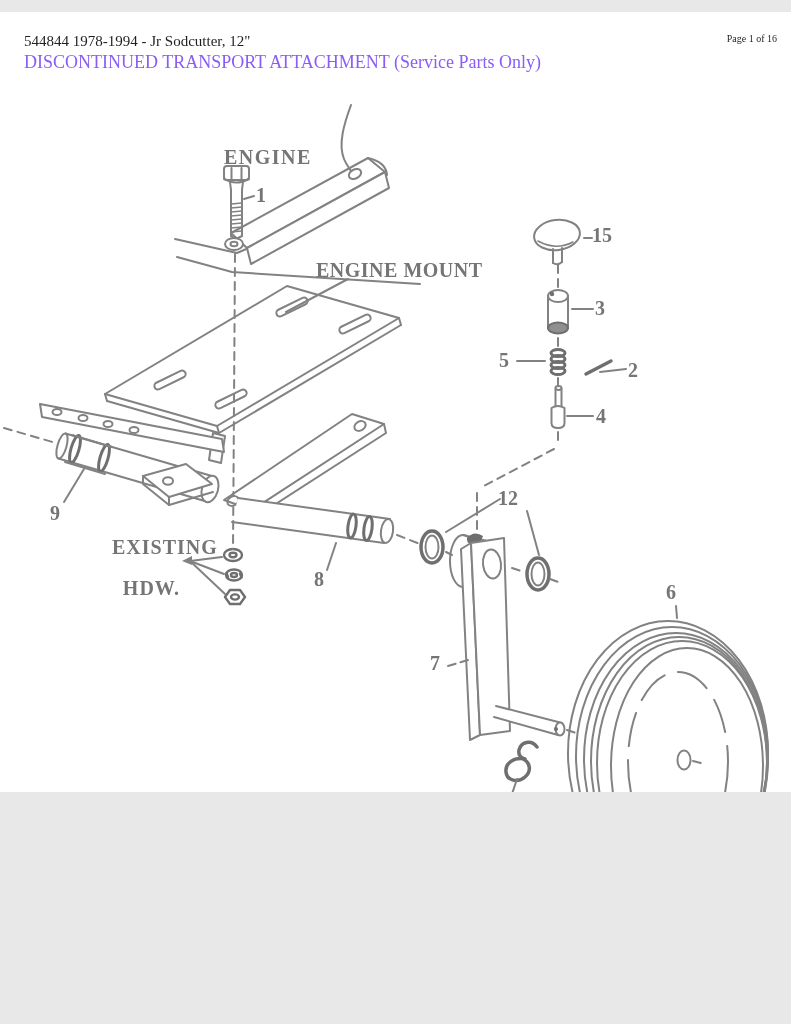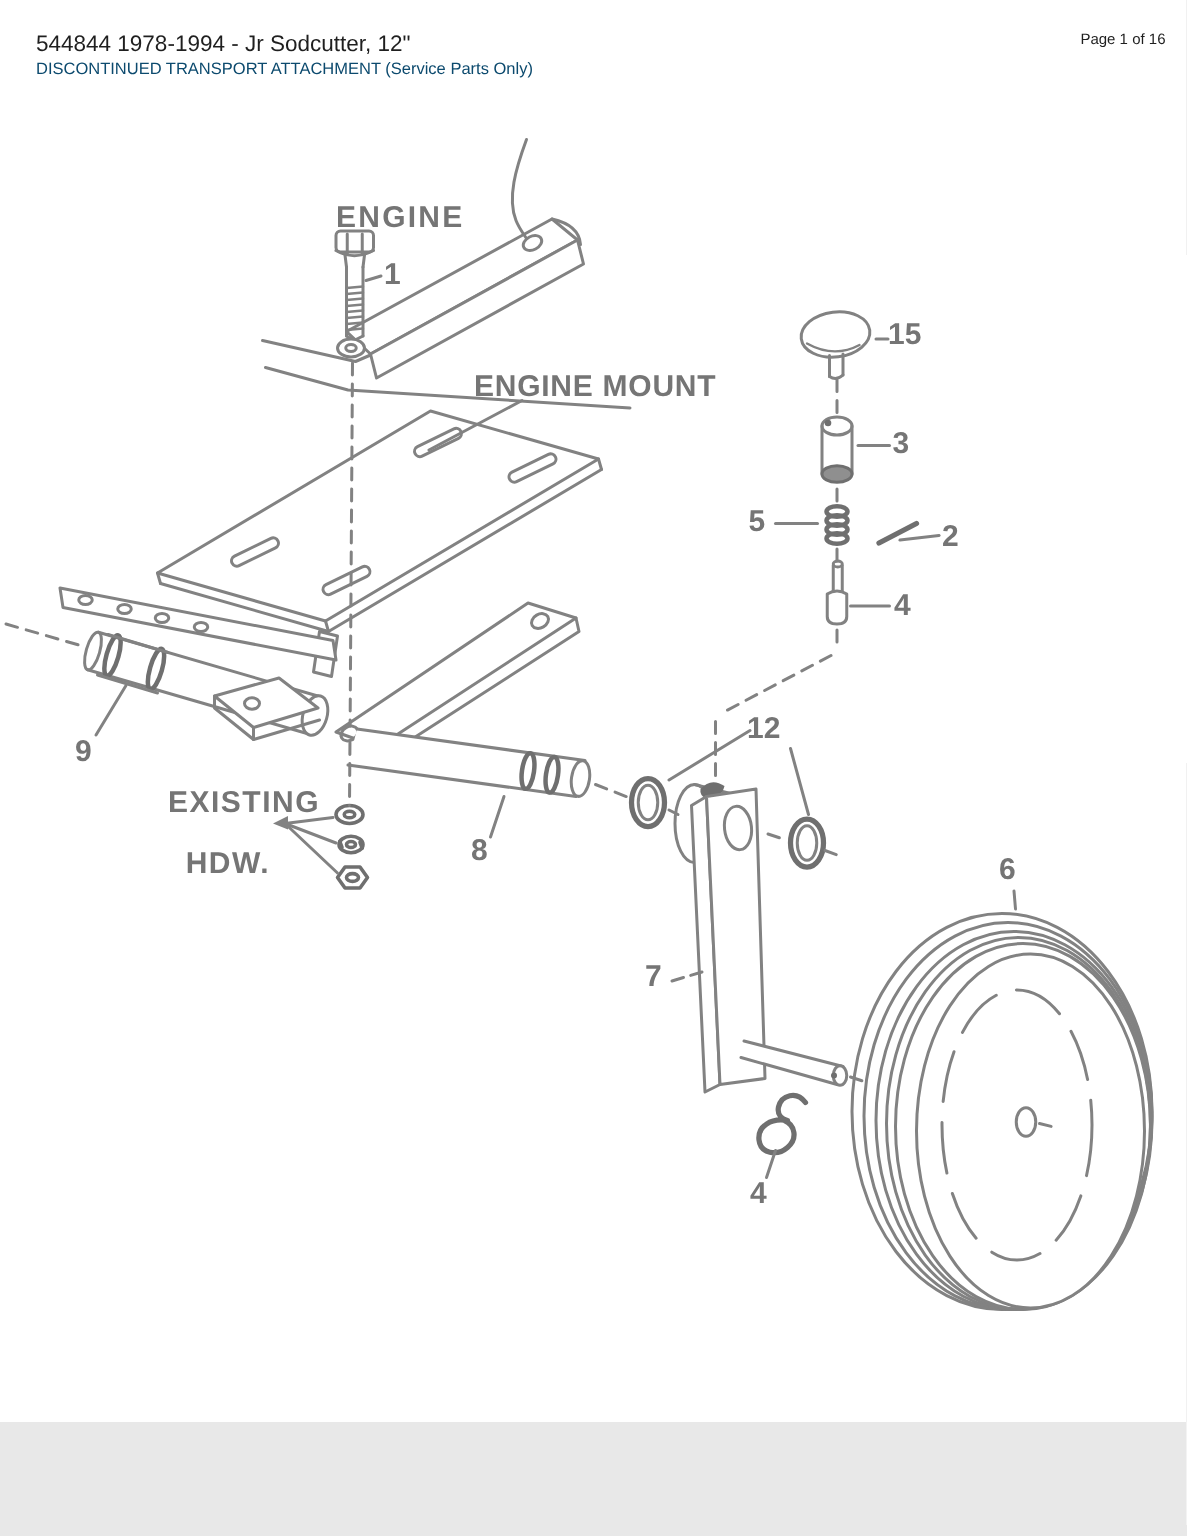--- a/index.html
+++ b/index.html
@@ -1,22 +1,22 @@
 <!DOCTYPE html>
 <html><head>
 <meta charset="utf-8">
 <style>
   html,body{margin:0;padding:0;background:#e8e8e8;}
   .page{
-    position:relative;width:791px;height:948px;background:#ffffff;
-    font-family:Liberation Sans, sans-serif;overflow:hidden;margin:0 auto;
+    position:relative;width:791px;height:780px;background:#ffffff;
+    font-family:Liberation Serif, serif;overflow:hidden;margin:12px auto;
   }
   
   .hdr-line1{position:absolute;left:24px;top:21px;font-size:15px;color:#1f1f1f;white-space:nowrap;}
-  .hdr-line2{position:absolute;left:24px;top:40px;font-size:11px;color:#0c4a6e;white-space:nowrap;}
+  .hdr-line2{position:absolute;left:24px;top:40px;font-size:18px;color:#8b5cf6;white-space:nowrap;}
   .hdr-page{position:absolute;right:14px;top:21px;font-size:10px;color:#1f1f1f;white-space:nowrap;}
   
   .diagram{position:absolute;left:0;top:0;width:791px;height:1024px;}
   .diagram svg{position:absolute;left:0;top:0;}
   .dlabel{
     position:absolute;font-weight:bold;color:#757575;white-space:nowrap;
     font-size:20px;letter-spacing:1.5px;
   }
   .lbl-engine{left:224px;top:134px;}
   .lbl-engine-mount{left:316px;top:247px;letter-spacing:0.5px;}

